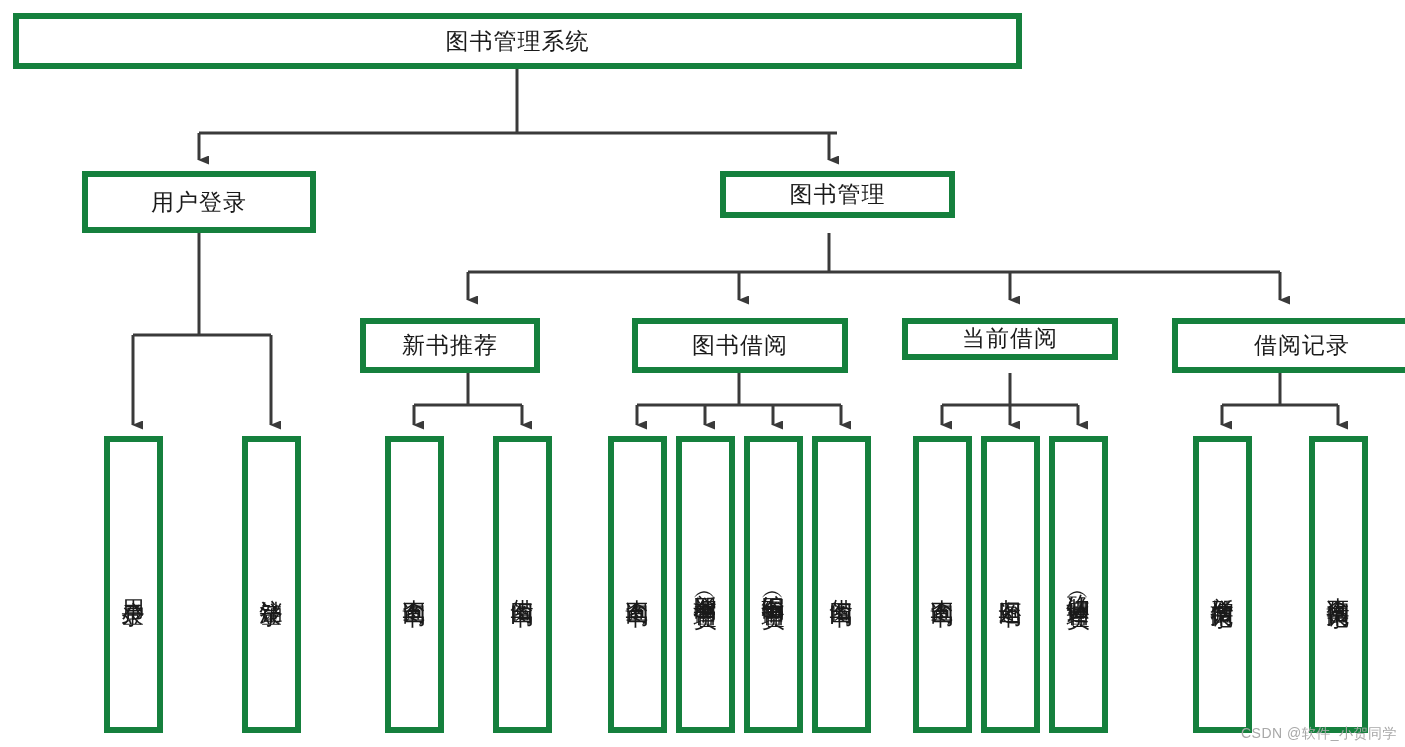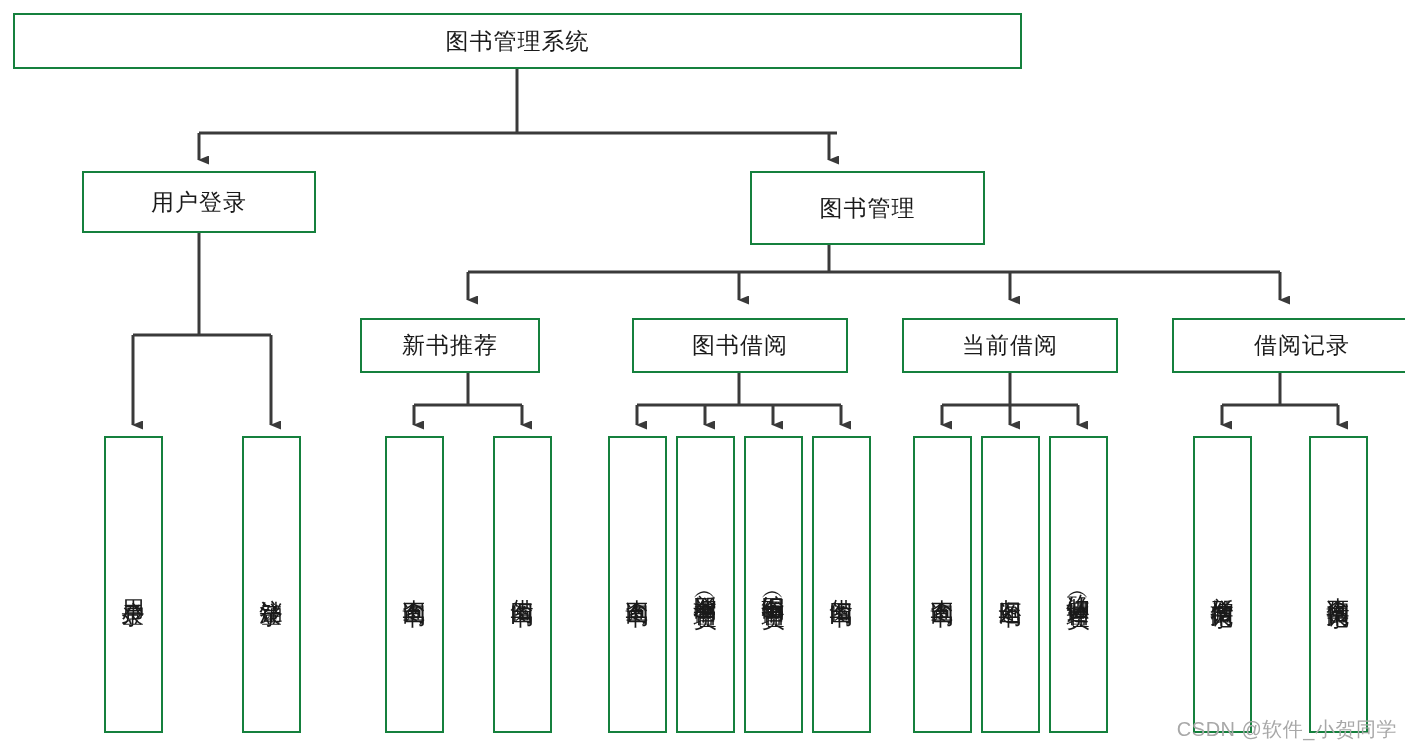--- a/index.html
+++ b/index.html
@@ -22,21 +22,21 @@
     left: 0;
     top: 0;
     width: 1405px;
     height: 747px;
     pointer-events: none;
   }
   .node {
     position: absolute;
     box-sizing: border-box;
     background: #ffffff;
-    border: 2px solid #15803d;
+    border: 6px solid #15803d;
     display: flex;
     align-items: center;
     justify-content: center;
     color: #1a1a1a;
     text-align: center;
   }
   .node.horiz {
     font-size: 23px;
     letter-spacing: 1px;
   }
@@ -54,21 +54,21 @@
     white-space: pre;
   }
   .node.vert .label {
     writing-mode: vertical-rl;
     text-orientation: upright;
   }
   #watermark {
     position: absolute;
     right: 8px;
     bottom: 4px;
-    font-size: 20px;
+    font-size: 14px;
     color: #a8a8a8;
     letter-spacing: 0.5px;
     white-space: nowrap;
   }
 </style>
 </head>
 <body>
 
 <div id="canvas">
 
@@ -122,31 +122,31 @@
     </g>
   </svg>
 
   <div class="node horiz" style="left:13px; top:13px; width:1009px; height:56px;">
     <span class="label">图书管理系统</span>
   </div>
 
   <div class="node horiz" style="left:82px; top:171px; width:234px; height:62px;">
     <span class="label">用户登录</span>
   </div>
-  <div class="node horiz" style="left:750px; top:171px; width:235px; height:74px;text-align:center;">
+  <div class="node horiz" style="left:720px; top:171px; width:235px; height:47px;text-align:center;">
     <span class="label">图书管理</span>
   </div>
 
   <div class="node horiz" style="left:360px; top:318px; width:180px; height:55px;">
     <span class="label">新书推荐</span>
   </div>
   <div class="node horiz" style="left:632px; top:318px; width:216px; height:55px;text-align:center;">
     <span class="label">图书借阅</span>
   </div>
-  <div class="node horiz" style="left:902px; top:318px; width:216px; height:55px;">
+  <div class="node horiz" style="left:902px; top:318px; width:216px; height:42px;align-items:flex-end;">
     <span class="label">当前借阅</span>
   </div>
   <div class="node horiz" style="left:1172px; top:318px; width:260px; height:55px;">
     <span class="label">借阅记录</span>
   </div>
 
   <div class="node vert" style="left:104px; top:436px; width:59px; height:297px;">
     <span class="label">用户登录</span>
   </div>
   <div class="node vert" style="left:242px; top:436px; width:59px; height:297px;">

